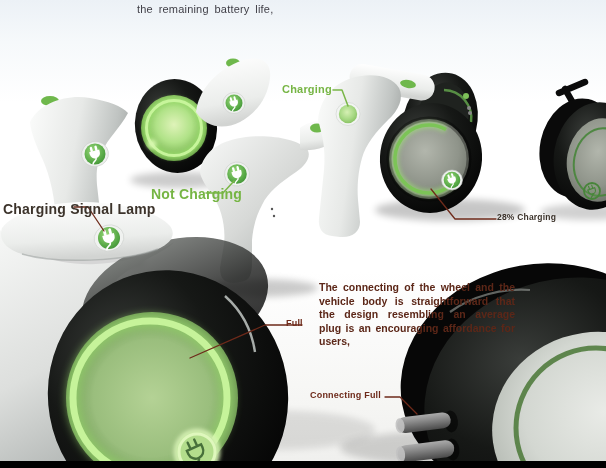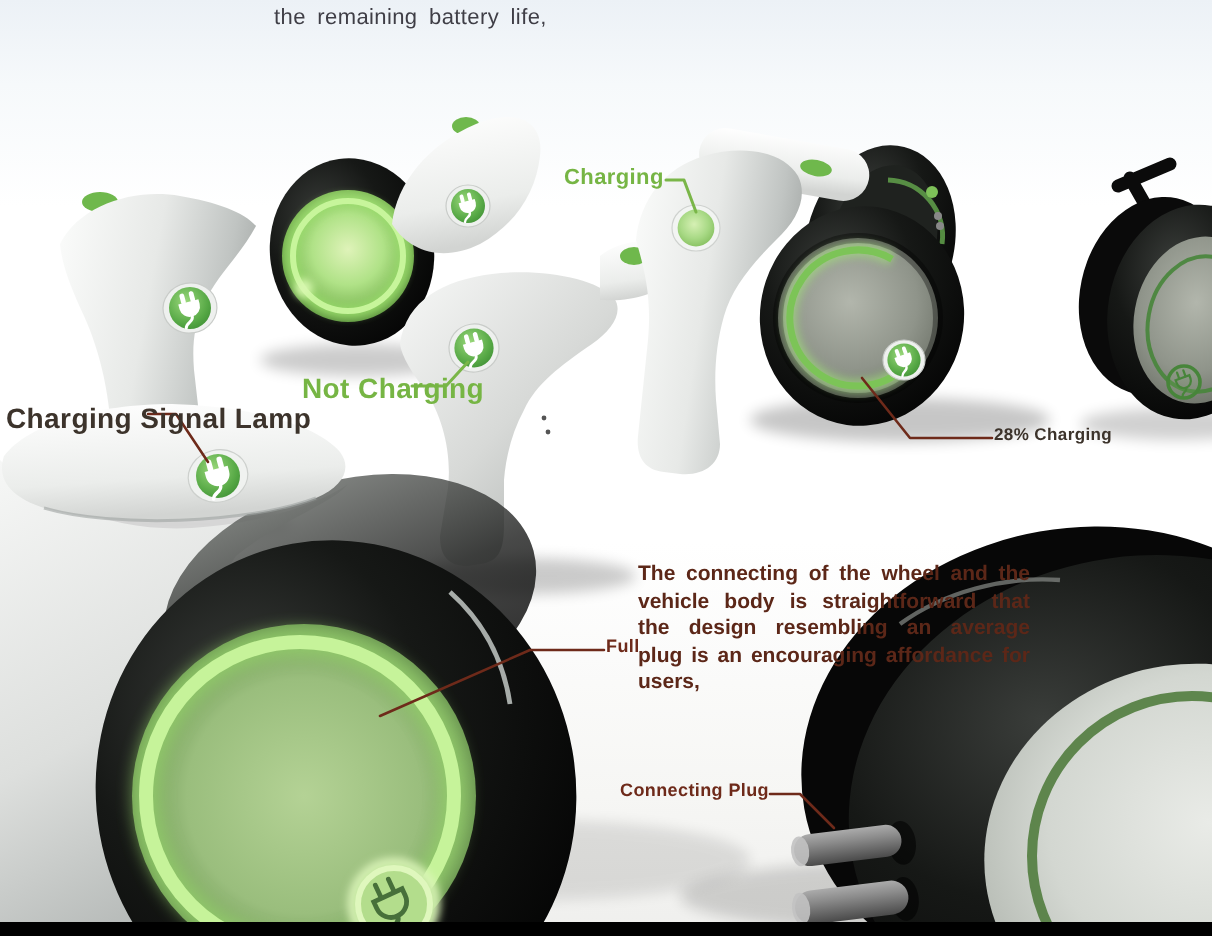--- a/index.html
+++ b/index.html
@@ -10,21 +10,21 @@
   }
   #scene-svg{position:absolute;left:0;top:0;}
   .lbl{position:absolute;white-space:nowrap;font-weight:600;letter-spacing:.2px;}
   .lbl.green{color:var(--green-label,#76b544);}
   .lbl.dark{color:var(--dark-label,#3c332b);}
   .lbl.maroon{color:var(--maroon-line,#6e2a1a);}
   #lbl-charging{left:282px;top:83px;font-size:11px;}
   #lbl-not-charging{left:151px;top:186px;font-size:14px;}
   #lbl-sixty{left:497px;top:212px;font-size:8.5px;}
   #lbl-signal{left:3px;top:201px;font-size:14px;}
-  #lbl-full{left:303px;top:318px;font-size:9px;}
+  #lbl-full{left:286px;top:318px;font-size:9px;}
   #lbl-plug{left:310px;top:390px;font-size:9px;}
   #caption{
     position:absolute;left:137px;top:3px;font-size:11px;font-weight:400;
     color:#3f3e46;word-spacing:2.5px;letter-spacing:.2px;white-space:nowrap;text-align:center;
   }
   #paragraph{
     position:absolute;left:319px;top:249px;width:196px;
     font-size:10.5px;line-height:13.5px;font-weight:700;
     color:var(--maroon-text,#5c2718);text-align:justify;word-spacing:1px;margin-top:32px;
   }
@@ -276,16 +276,16 @@
 </svg>
 
 <div id="caption">the remaining battery life,</div>
 <div id="paragraph">The connecting of the wheel and the vehicle body is straightforward that the design resembling an average plug is an encouraging affordance for users,</div>
 
 <span class="lbl green" id="lbl-charging">Charging</span>
 <span class="lbl green" id="lbl-not-charging">Not Charging</span>
 <span class="lbl dark" id="lbl-sixty">28% Charging</span>
 <span class="lbl dark" id="lbl-signal">Charging Signal Lamp</span>
 <span class="lbl maroon" id="lbl-full">Full</span>
-<span class="lbl maroon" id="lbl-plug">Connecting Plug</span>
+<span class="lbl maroon" id="lbl-plug">Connecting Full</span>
 
 <div id="footer-bar"></div>
 </div>
 
 </body></html>

